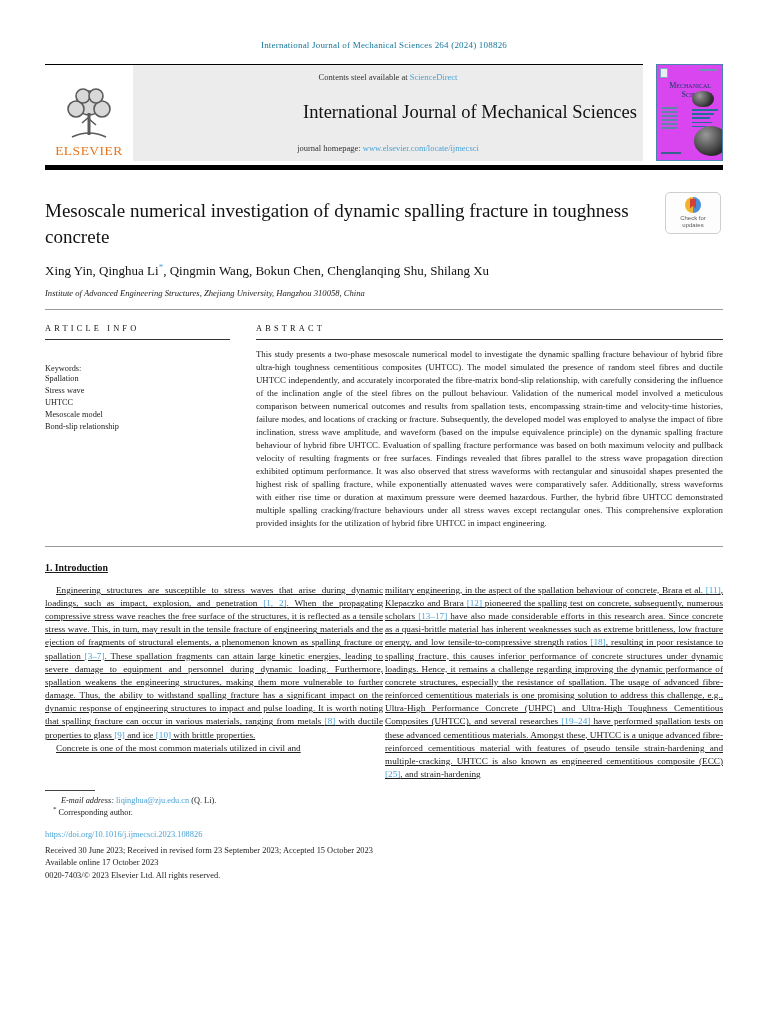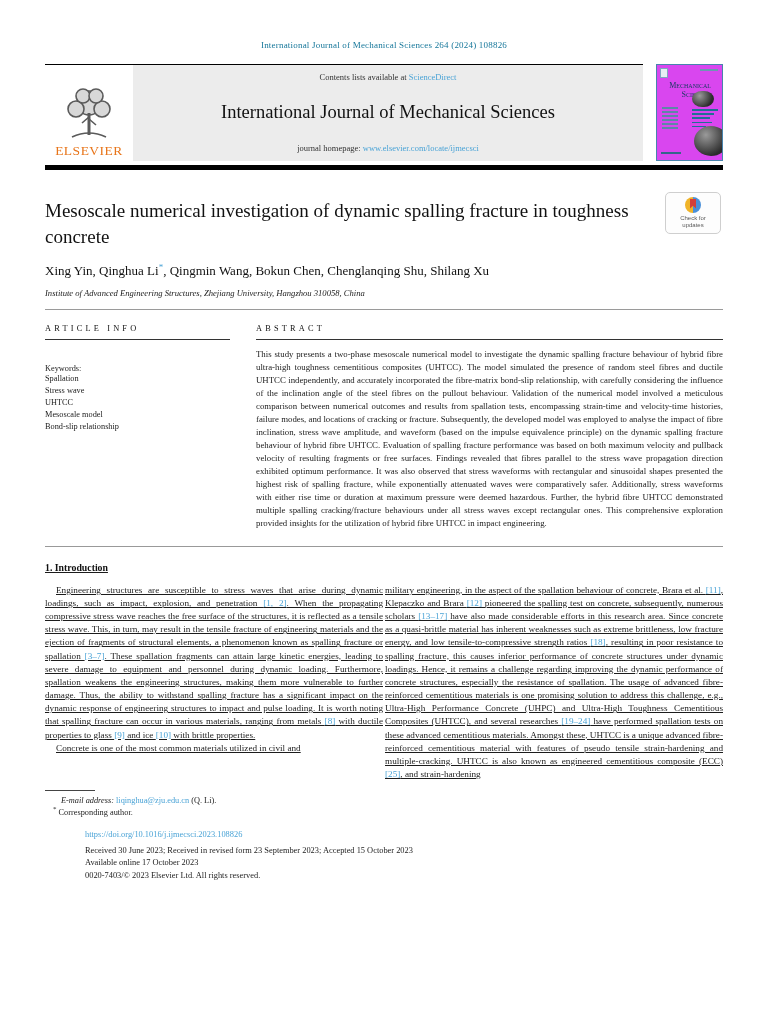--- a/index.html
+++ b/index.html
@@ -30,21 +30,21 @@
     background: #fff; display: flex; flex-direction: column; align-items: center; justify-content: flex-end;
     padding-bottom: 2px;
   }
   .elsevier-word { color: #e8751a; font-size: 13.5px; letter-spacing: .5px; }
   .header-center {
     margin-left: 88px; height: 100%;
     display: flex; flex-direction: column; justify-content: space-between;
     text-align: center; padding: 7px 6px 8px 6px;
   }
   .contents-line, .homepage-line { font-size: 8.5px; color: #333; }
-  .header-journal-title { font-size: 18.5px; color: #111; }
+  .header-journal-title { font-size: 18.5px; color: #111; text-align: right; }
   a.lnk { color: #4aa3d6; text-decoration: none; cursor: pointer; }
 
   
   .cover {
     width: 67px; height: 97px; position: relative;
     background: #d946ef; border: 1px solid #4884ad;
     padding: 3px 9px; font-family: "Liberation Sans", sans-serif;
     overflow: hidden;
   }
   .cover-mark { position: absolute; left: 3px; top: 3px; width: 8px; height: 10px; background: #e6eef3; border: .5px solid #7da6c0; font-size: 6px; color: #444; text-align: center; line-height: 10px; }
@@ -100,21 +100,21 @@
   .col p.indent { text-indent: 11px; }
   .cite { color: #4aa3d6; cursor: pointer; }
 
   
   .footnote { margin-top: 9px; }
   .footnote-rule { width: 50px; height: 1px; background: #444; margin-bottom: 5px; }
   .fn-line { font-size: 8.3px; color: #1c1c1c; padding-left: 8px; }
   .fn-line .fn-mark { font-size: 7px; vertical-align: super; }
   .fn-email { padding-left: 16px; }
   .fn-email .em-label { font-style: italic; }
-  .footer-block { margin-top: 12px; font-size: 8.4px; line-height: 1.5; color: #1c1c1c; margin-left: 40px; }
+  .footer-block { margin-top: 12px; font-size: 8.4px; line-height: 1.5; color: #1c1c1c; }
   .doi { display: inline-block; margin-bottom: 3px; }
 </style>
 </head>
 <body>
 
 <div class="page">
 
   <div class="journal-ref">International Journal of Mechanical Sciences 264 (2024) 108826</div>
 
   <div class="header-row">
@@ -128,21 +128,21 @@
             <circle cx="21" cy="11" r="7" fill="#d8d8d8"></circle>
             <circle cx="34" cy="11" r="7" fill="#d8d8d8"></circle>
             <path d="M27 28 L27 50" stroke-width="3"></path>
             <path d="M20 38 L27 32 M34 40 L27 34"></path>
             <path d="M10 52 Q27 44 44 52"></path>
           </g>
         </svg>
         <div class="elsevier-word">ELSEVIER</div>
       </div>
       <div class="header-center">
-        <div class="contents-line"><span>Contents lists available at </span><a class="lnk">ScienceDirect</a></div>
+        <div class="contents-line"><span>Contents steel available at </span><a class="lnk">ScienceDirect</a></div>
         <div class="header-journal-title">International Journal of Mechanical Sciences</div>
         <div class="homepage-line"><span>journal homepage: </span><a class="lnk">www.elsevier.com/locate/ijmecsci</a></div>
       </div>
     </div>
     <div class="cover">
       <div class="cover-mark"></div>
       <div class="cover-topbar"></div>
       <div class="cover-title">
         <div>Mechanical</div>
         <div>Sciences</div>

